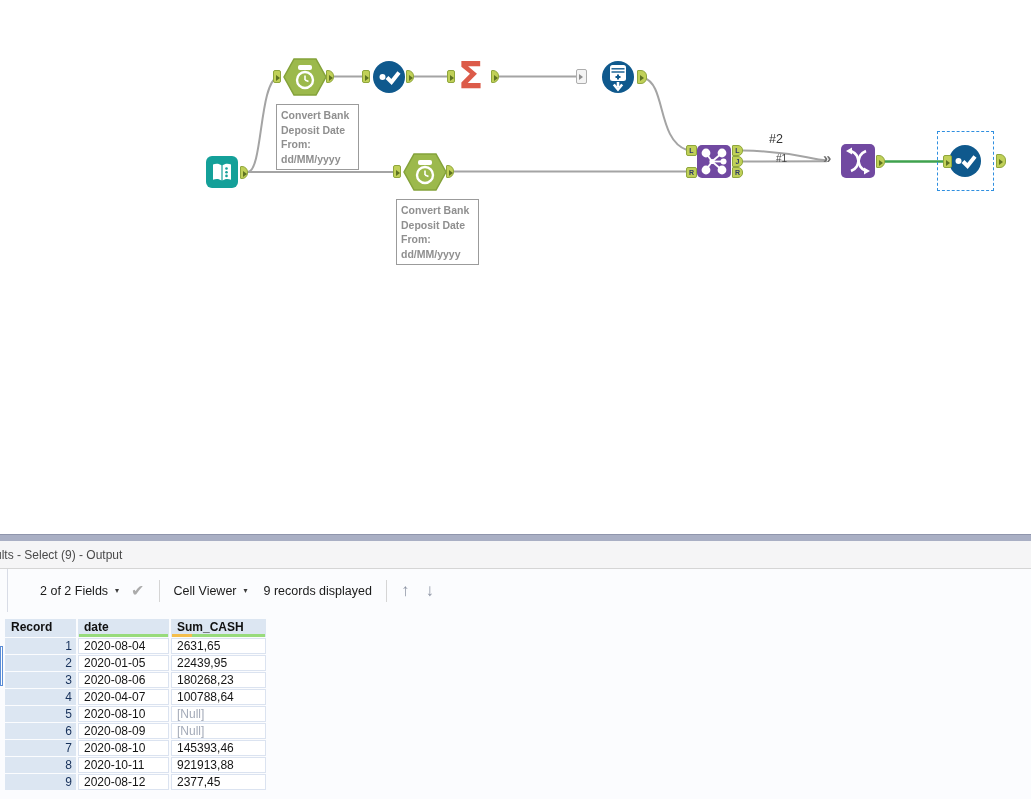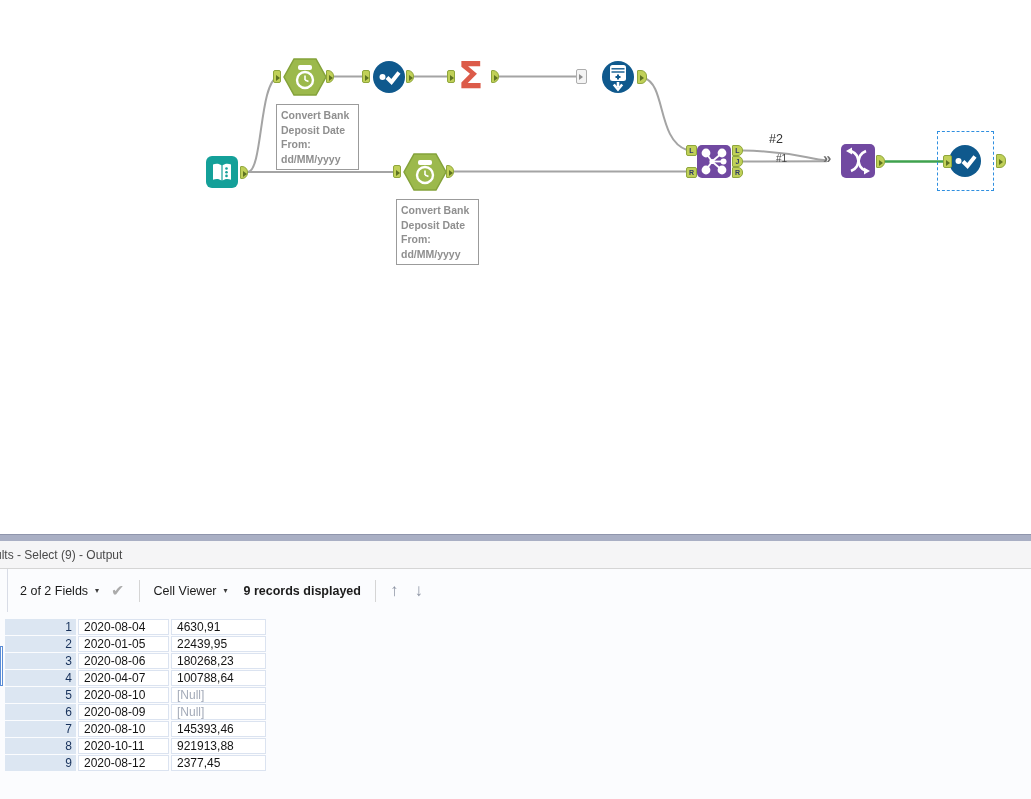--- a/index.html
+++ b/index.html
@@ -34,21 +34,21 @@
     border:1px dashed #2F8FE0; }
   .sigma { font-size:37px; font-weight:bold; color:#DC5B49; line-height:34px;
     font-family:"DejaVu Sans", sans-serif; }
 
   
   .splitter { width:1031px; height:7px; background:#A9AFC4; border-top:1px solid #8F95AC; }
   .panel-header { width:1031px; height:28px; background:#F5F5F6;
     border-bottom:1px solid #D5D5D5; display:flex; align-items:center; overflow:hidden; }
   .panel-header span { font-size:12px; color:#4A4A4A; margin-left:-5px; white-space:nowrap; }
   .panel-body { position:relative; width:1031px; height:230px; background:#FBFCFE; }
-  .toolbar { display:flex; align-items:center; height:43px; padding-left:12px;
+  .toolbar { display:flex; align-items:center; height:43px; padding-left:32px;
     border-left:1px solid #D8DCE6; margin-left:7px; font-size:12.5px; color:#1B1B1B; }
   .caret { font-size:8px; color:#3C3C3C; margin-left:7px; }
   .tb-check { color:#ABABAB; font-size:16px; margin-left:12px; }
   .tb-div { width:1px; height:22px; background:#D5D5D5; margin:0 14px; }
   .tb-arrow { color:#8C93A3; font-size:17px; }
   .tb-arrow + .tb-arrow { margin-left:16px; }
   .tb-group { display:flex; align-items:center; cursor:default; }
 
   .grid-accent { position:absolute; left:0; top:77px; width:3px; height:40px;
     background:#fff; border:1px solid #5B8DD6; }
@@ -250,37 +250,49 @@
     <span class="tb-group">
       <span>2 of 2 Fields</span>
       <span class="caret">▾</span>
     </span>
     <span class="tb-check">✔</span>
     <span class="tb-div"></span>
     <span class="tb-group">
       <span>Cell Viewer</span>
       <span class="caret">▾</span>
     </span>
-    <span style="margin-left:16px;font-weight:bold;">9 records displayed</span>
+    <span style="margin-left:16px;">9 records displayed</span>
     <span class="tb-div"></span>
     <span class="tb-arrow">↑</span>
     <span class="tb-arrow">↓</span>
   </div>
 
   <table class="results">
     <colgroup>
         <col class="col-rec">
         <col class="col-date">
         <col class="col-sum">
       </colgroup>
     <tbody>
+        <tr>
+      <th>Record</th>
+      <th><span>date</span>
+        <div class="qbar">
+              <span class="q-green"></span>
+            </div></th>
+      <th><span>Sum_CASH</span>
+        <div class="qbar">
+              <span class="q-yellow"></span>
+              <span class="q-green"></span>
+            </div></th>
+    </tr>
     <tr>
       <td class="rec">1</td>
       <td class="val">2020-08-04</td>
-      <td class="val cell-sum">4630,91</td>
+      <td class="val cell-sum">2631,65</td>
     </tr>
     <tr>
       <td class="rec">2</td>
       <td class="val">2020-01-05</td>
       <td class="val cell-sum">22439,95</td>
     </tr>
     <tr>
       <td class="rec">3</td>
       <td class="val">2020-08-06</td>
       <td class="val cell-sum">180268,23</td>

